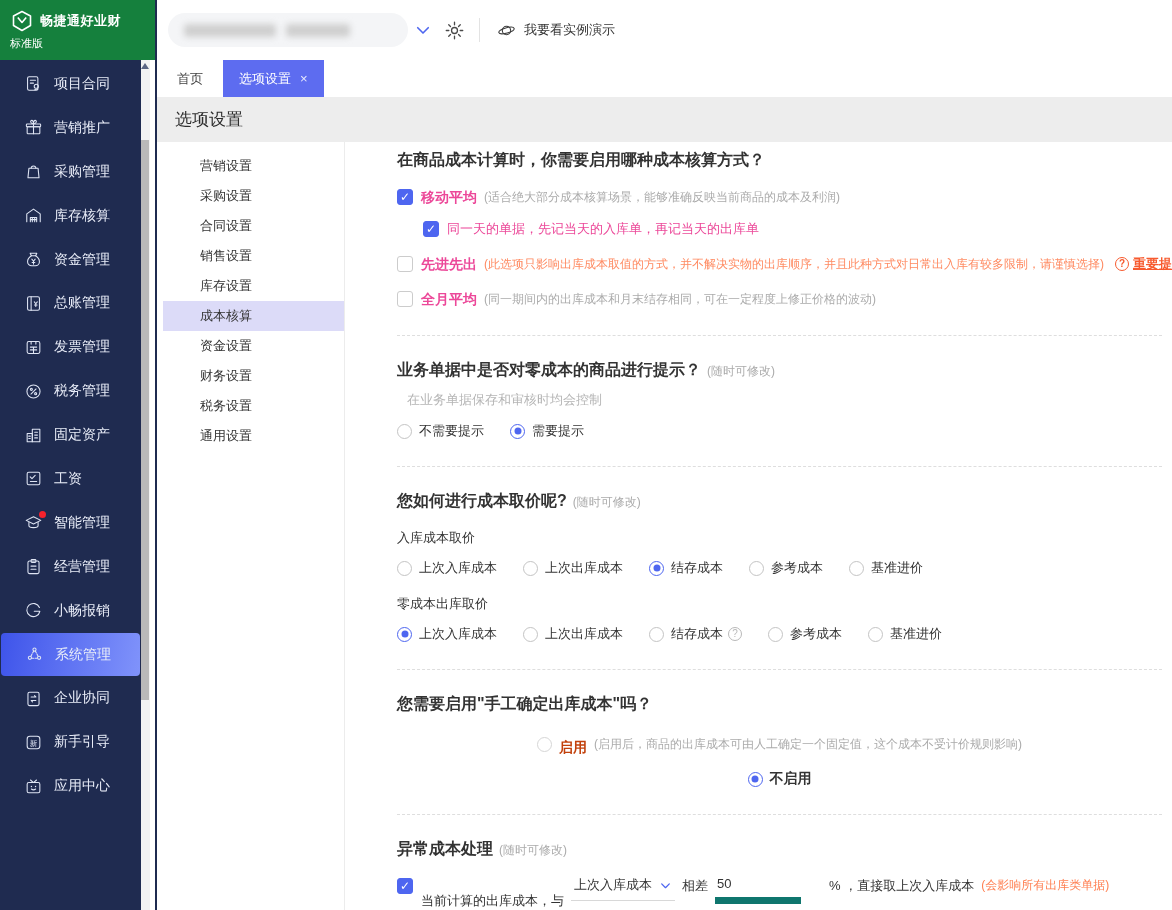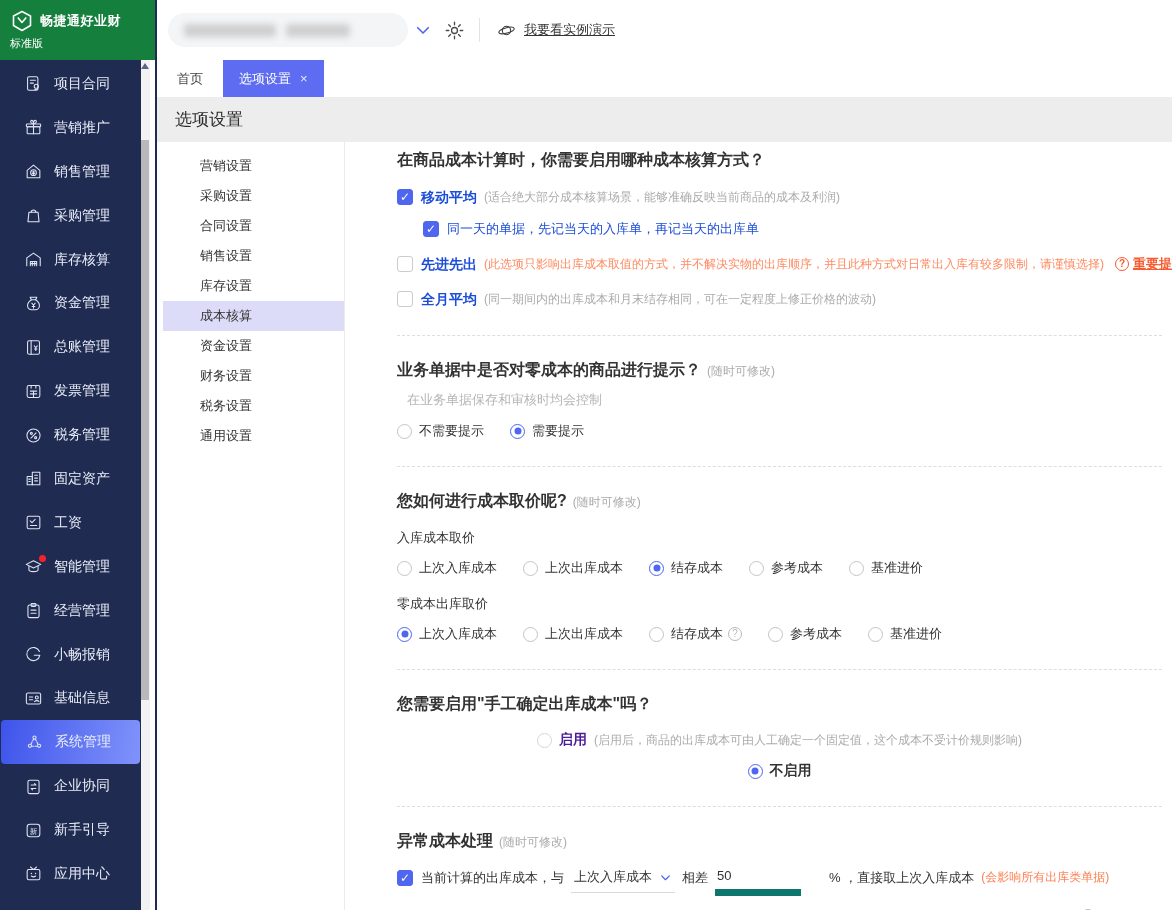--- a/index.html
+++ b/index.html
@@ -24,21 +24,21 @@
   .side-scroll .thumb { position:absolute; top:80px; left:0; width:8px; height:560px; background:#b9b9b9; }
 
   
   .main { position:absolute; left:155px; top:0; right:0; bottom:0; border-left:2px solid #1f2b50; display:flex; flex-direction:column; background:#fff; }
   .topbar { height:60px; display:flex; align-items:center; padding-left:11px; background:#fff; flex:none; }
   .account-pill { width:240px; height:34px; border-radius:17px; background:#f4f5f7; display:flex; align-items:center; gap:10px; padding-left:16px; overflow:hidden; cursor:pointer; }
   .blur-blob { height:13px; border-radius:3px; background:#cfcfcf; filter:blur(3px); }
   .chev { width:18px; height:18px; color:#4e66f0; margin-left:6px; cursor:pointer; }
   .gear { width:21px; height:21px; color:#4a4a4a; margin-left:12px; cursor:pointer; }
   .vdiv { width:1px; height:24px; background:#e3e3e3; margin:0 17px 0 14px; }
-  .demo-link { display:flex; align-items:center; gap:8px; font-size:13px; color:#333; cursor:pointer;text-decoration:underline; }
+  .demo-link { display:flex; align-items:center; gap:8px; font-size:13px; color:#333; cursor:pointer; }
   .saturn { width:19px; height:19px; color:#3c3c3c; }
 
   .tabbar { height:37px; display:flex; flex:none; background:#fff; }
   .tab { height:37px; display:flex; align-items:center; justify-content:center; font-size:13px; color:#444; padding:0 20px; cursor:pointer; }
   .tab.active { background:#5d6cf0; color:#fff; padding:0 16px; }
   .tab .close { margin-left:9px; font-size:13px; opacity:.85; cursor:pointer; }
 
   .titlebar { height:45px; flex:none; background:#ededed; display:flex; align-items:center; padding-left:18px; font-size:17px; color:#2d2d2d; }
 
   .content { flex:1; display:flex; overflow:hidden; background:#fff; }
@@ -49,39 +49,39 @@
   .settings-main { flex:1; padding:8px 10px 2px 52px; overflow:hidden; font-size:13px; }
   .sec-title { font-size:16px; font-weight:bold; color:#333; margin-bottom:16px; white-space:nowrap; }
   .hint { font-size:12px; color:#ababab; font-weight:normal; margin-left:6px; }
   .subtitle { font-size:13px; color:#b5b5b5; margin:-6px 0 13px 10px; }
   .divider { border-top:1px dashed #dedede; margin:26px 0 24px; }
 
   .row { display:flex; align-items:flex-start; margin-bottom:15px; line-height:20px; white-space:nowrap; }
   .row.indent { margin-left:26px; margin-top:-3px; }
   .cb { width:16px; height:16px; border-radius:3px; border:1px solid #ccc; background:#fff; display:inline-flex; align-items:center; justify-content:center; margin:2px 8px 0 0; flex:none; cursor:pointer; font-size:12px; }
   .cb.checked { background:#4e66f0; border-color:#4e66f0; color:#fff; }
-  .opt-label { font-size:14px; font-weight:bold; color:#1d4ed8; cursor:pointer; }
+  .opt-label { font-size:14px; font-weight:bold; color:#ec4899; cursor:pointer; }
   .opt-label.plain { font-weight:normal; font-size:13px; }
   .note { font-size:12px; color:#ababab; margin-left:7px; }
   .warn-note { font-size:12px; color:#ff8a61; margin-left:7px; }
   .orange-note { font-size:12px; color:#ff7e50; margin-left:7px; }
   .link-warn { font-size:13px; color:#f75a2e; margin-left:11px; display:inline-flex; align-items:center; gap:4px; cursor:pointer; font-weight:bold; }
   .link-warn .txt { text-decoration:underline; }
   .qmark { width:14px; height:14px; border-radius:50%; border:1px solid currentColor; font-size:10px; line-height:12px; display:inline-flex; align-items:center; justify-content:center; flex:none; font-weight:bold; }
   .qmark.gray { color:#b9b9b9; margin-left:5px; font-weight:normal; cursor:pointer; }
 
   .radios { display:flex; gap:26px; margin-bottom:18px; }
   .radios.stacked { flex-direction:column; gap:13px; }
   .radio-opt { display:flex; align-items:center; font-size:13px; color:#333; cursor:pointer; white-space:nowrap;justify-content:center; }
   .rd { width:15px; height:15px; border-radius:50%; border:1px solid #c4c4c4; background:#fff; margin-right:7px; flex:none; position:relative; }
   .rd.sel { border:1.5px solid #4e66f0; }
   .rd.sel::after { content:""; position:absolute; left:50%; top:50%; transform:translate(-50%,-50%); width:7px; height:7px; border-radius:50%; background:#4e66f0; }
   .rd.disabled { border-color:#d6d6d6; }
   .radio-opt.disabled { color:#ababab; }
-  .radio-opt.disabled .bold-label { color:#4c1d95; }
+  .radio-opt.disabled .bold-label { color:#c2410c;margin-top:8px; }
   .bold-label { font-weight:bold; font-size:14px; }
   .group-label { font-size:13px; color:#333; margin:17px 0 12px; }
 
   .composite { display:flex; align-items:flex-start; margin-bottom:13px; white-space:nowrap; font-size:13px; }
   .dd { display:inline-flex; align-items:center; gap:7px; border-bottom:1px solid #d8d8d8; padding:0 3px 6px 3px; margin:0 7px; cursor:pointer; color:#333; }
   .dd svg { width:13px; height:13px; color:#4e66f0; }
   .inp { width:86px; border:none; border-bottom:7px solid #0f766e; outline:none; font-size:13px; color:#333; padding:0 2px 6px 2px; margin:0 28px 0 7px; font-family:inherit; background:transparent; }
   svg { display:block; }
 </style>
 </head>
@@ -121,30 +121,20 @@
               <rect x="4" y="11" width="16" height="9" rx="1"></rect>
               <rect x="3" y="7.5" width="18" height="3.5" rx="1"></rect>
               <path d="M12 7.5V20M12 7.5c-3.8 0-4.8-4.5-2-4.5 1.8 0 2 4.5 2 4.5zm0 0c3.8 0 4.8-4.5 2-4.5-1.8 0-2 4.5-2 4.5z"></path>
             </svg>
           </span>
           <span>营销推广</span>
         </div>
         <div class="menu-item">
           <span class="mi">
             <svg viewBox="0 0 24 24" fill="none" stroke="currentColor" stroke-width="1.35" stroke-linecap="round" stroke-linejoin="round">
-              <path d="M4 10.5L12 4l8 6.5V20H4z"></path>
-              <circle cx="12" cy="13.5" r="3.6"></circle>
-              <path d="M12 11.3v4.4M10.6 12.6h2.8M10.6 14.6h2.8"></path>
-            </svg>
-          </span>
-          <span>销售管理</span>
-        </div>
-        <div class="menu-item">
-          <span class="mi">
-            <svg viewBox="0 0 24 24" fill="none" stroke="currentColor" stroke-width="1.35" stroke-linecap="round" stroke-linejoin="round">
               <path d="M6.2 8h11.6l1.2 12H5z"></path>
               <path d="M9 8a3 3 0 016 0"></path>
             </svg>
           </span>
           <span>采购管理</span>
         </div>
         <div class="menu-item">
           <span class="mi">
             <svg viewBox="0 0 24 24" fill="none" stroke="currentColor" stroke-width="1.35" stroke-linecap="round" stroke-linejoin="round">
               <path d="M3.5 20V10l8.5-6 8.5 6v10"></path>
@@ -233,31 +223,20 @@
           </span>
           <span>经营管理</span>
         </div>
         <div class="menu-item">
           <span class="mi">
             <svg viewBox="0 0 24 24" fill="none" stroke="currentColor" stroke-width="1.35" stroke-linecap="round" stroke-linejoin="round">
               <path d="M19.5 8.2A8.3 8.3 0 1020 13h-7"></path>
             </svg>
           </span>
           <span>小畅报销</span>
-        </div>
-        <div class="menu-item">
-          <span class="mi">
-            <svg viewBox="0 0 24 24" fill="none" stroke="currentColor" stroke-width="1.35" stroke-linecap="round" stroke-linejoin="round">
-              <rect x="3" y="5" width="18" height="14" rx="2"></rect>
-              <path d="M6.8 10h4.2M6.8 13.5h4.2"></path>
-              <circle cx="16.2" cy="10.8" r="1.9"></circle>
-              <path d="M13.4 16c.6-1.7 5-1.7 5.6 0"></path>
-            </svg>
-          </span>
-          <span>基础信息</span>
         </div>
         <div class="menu-item active">
           <span class="mi">
             <svg viewBox="0 0 24 24" fill="none" stroke="currentColor" stroke-width="1.35" stroke-linecap="round" stroke-linejoin="round">
               <circle cx="12" cy="5.8" r="2"></circle>
               <circle cx="6.2" cy="16.2" r="2"></circle>
               <circle cx="17.8" cy="16.2" r="2"></circle>
               <path d="M11 7.6l-3.6 6.6M13 7.6l3.6 6.6M8.2 16.7h7.6" stroke-dasharray="2.6 1.8"></path>
             </svg>
           </span>
@@ -463,21 +442,21 @@
                 <span class="rd sel"></span>
                 <span class="bold-label">不启用</span>
               </label>
             </div>
           </section>
           <div class="divider"></div>
           <section>
             <div class="sec-title"><span>异常成本处理</span><span class="hint">(随时可修改)</span></div>
             <div class="composite">
               <span class="cb checked">✓</span>
-              <span style="margin-top:1px">当前计算的出库成本，与</span>
+              <span style="margin-top:16px">当前计算的出库成本，与</span>
               <span class="dd">
                 <span>上次入库成本</span>
                 <span>
                   <svg viewBox="0 0 24 24" fill="none" stroke="currentColor" stroke-width="2.4" stroke-linecap="round" stroke-linejoin="round">
                     <path d="M5 9l7 7 7-7"></path>
                   </svg>
                 </span>
               </span>
               <span style="margin-top:1px">相差</span>
               <input class="inp" type="text" value="50" style="">

